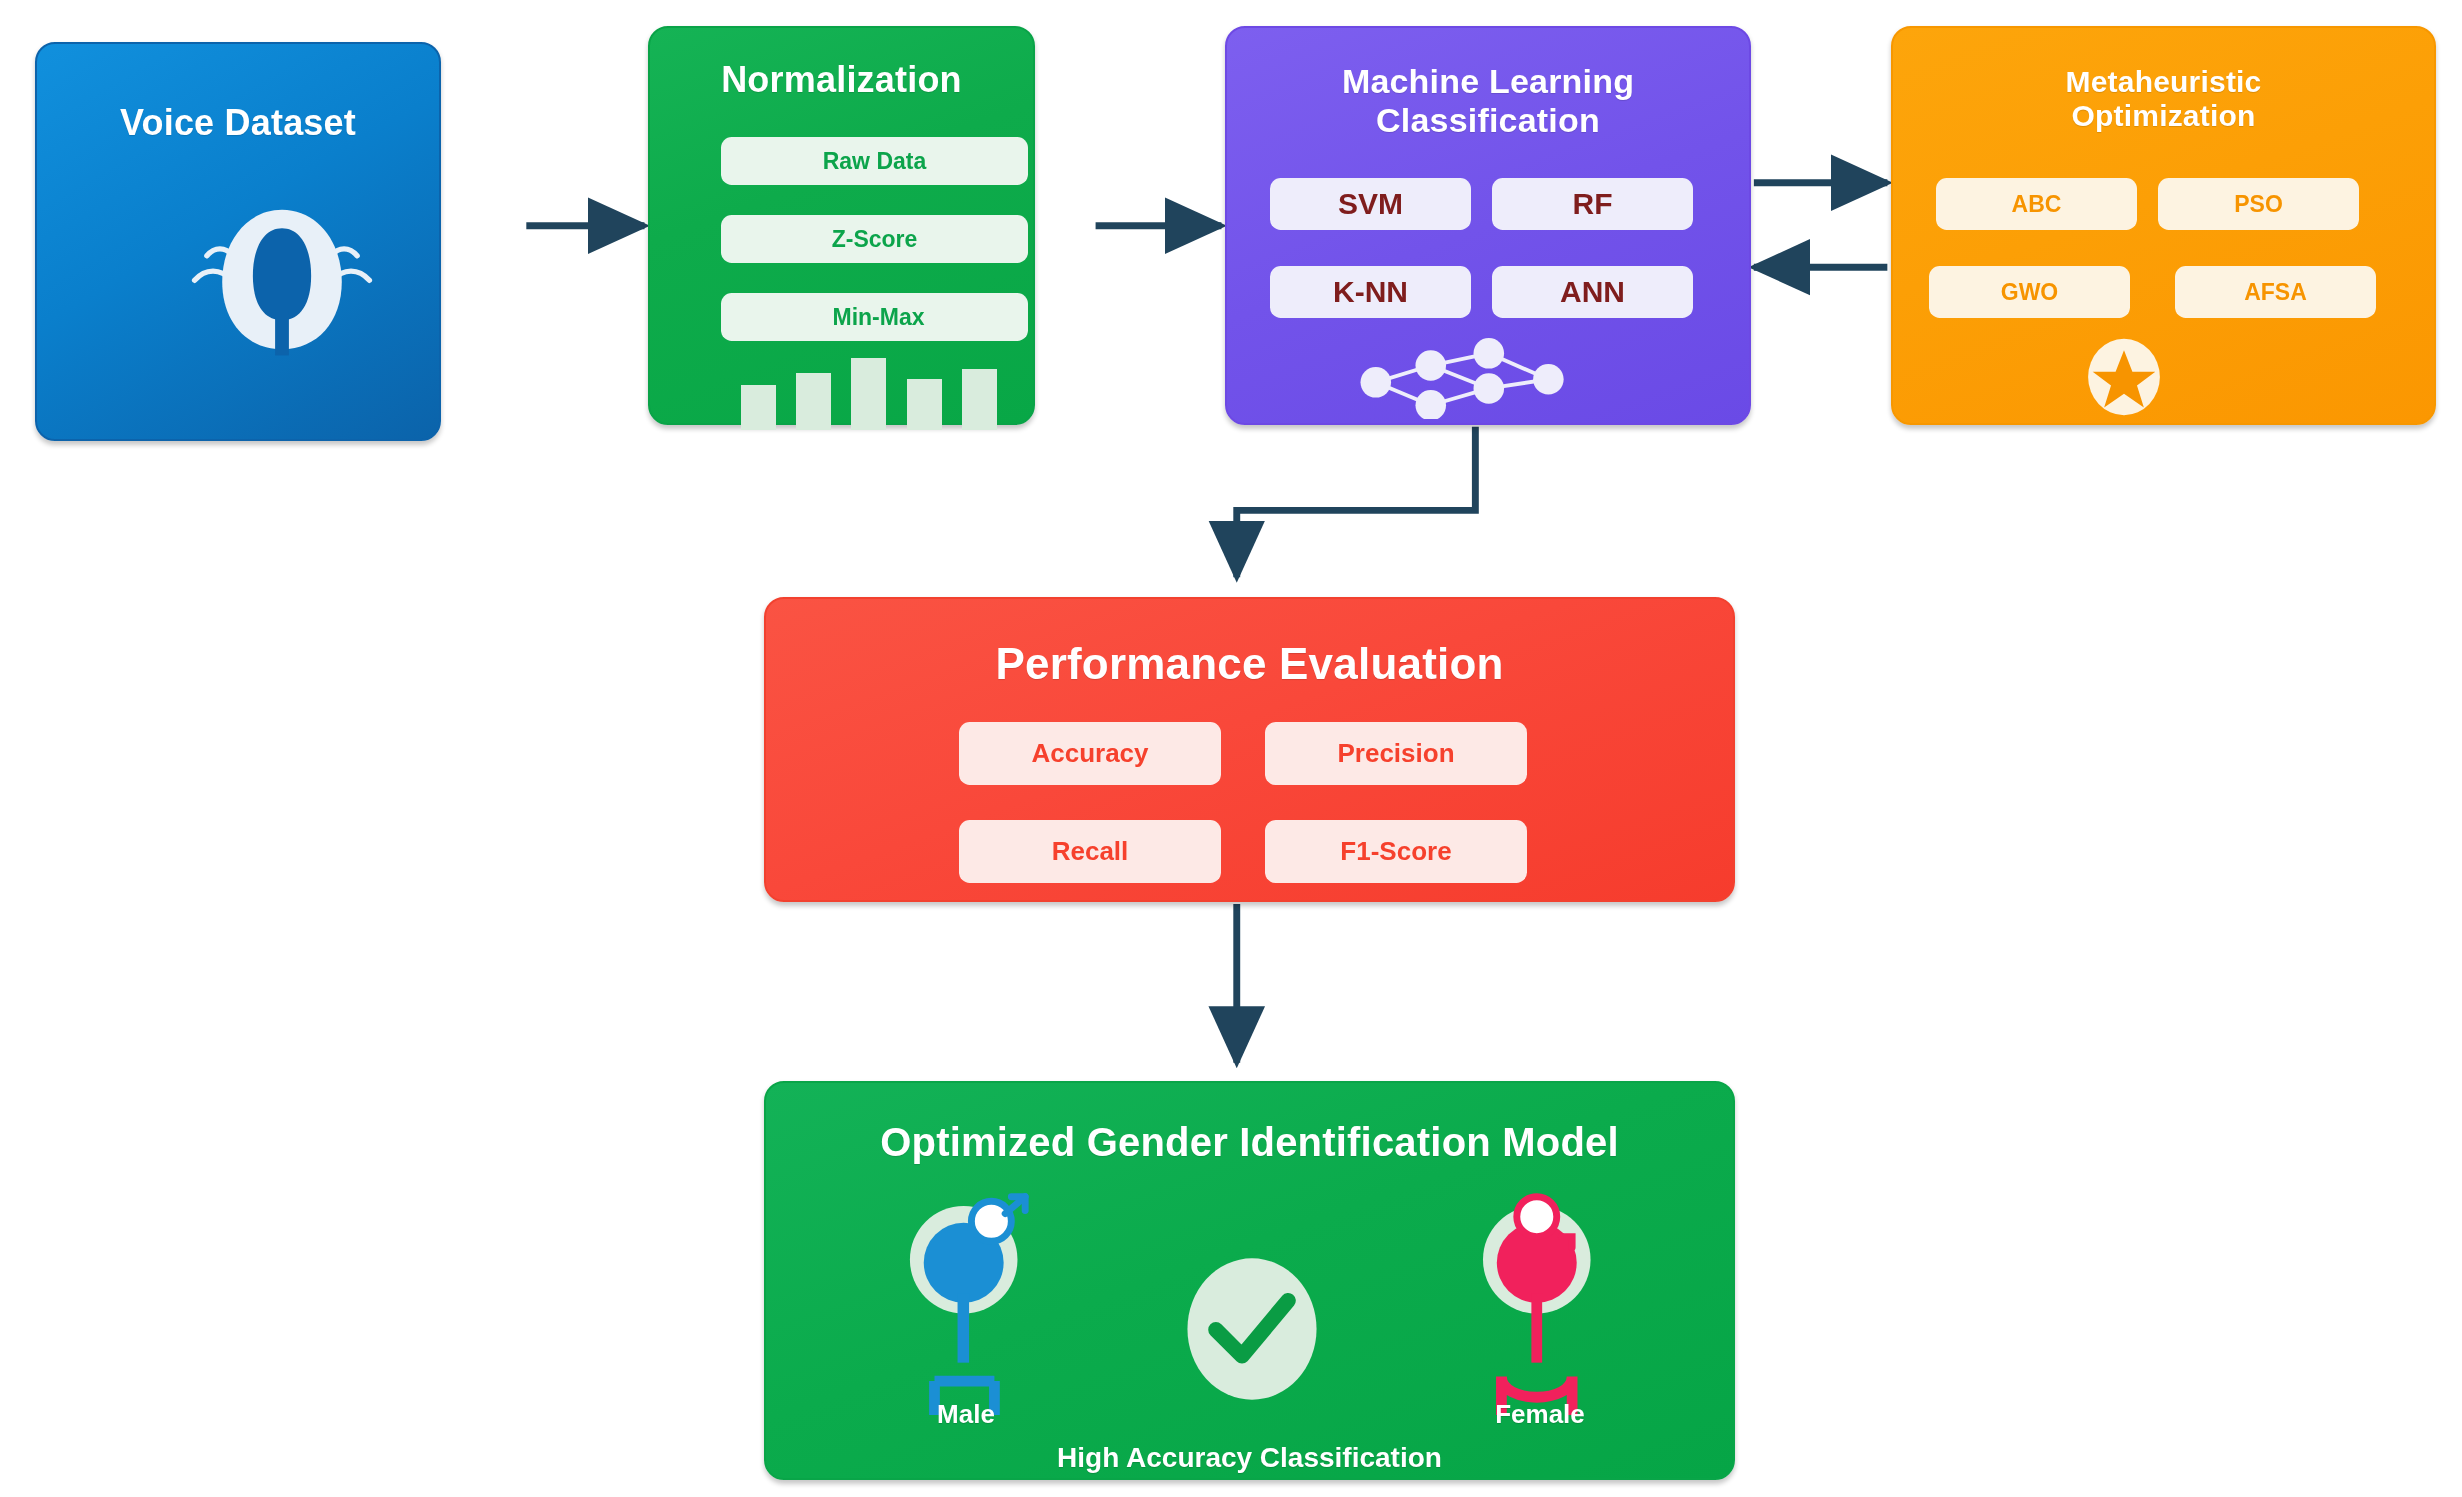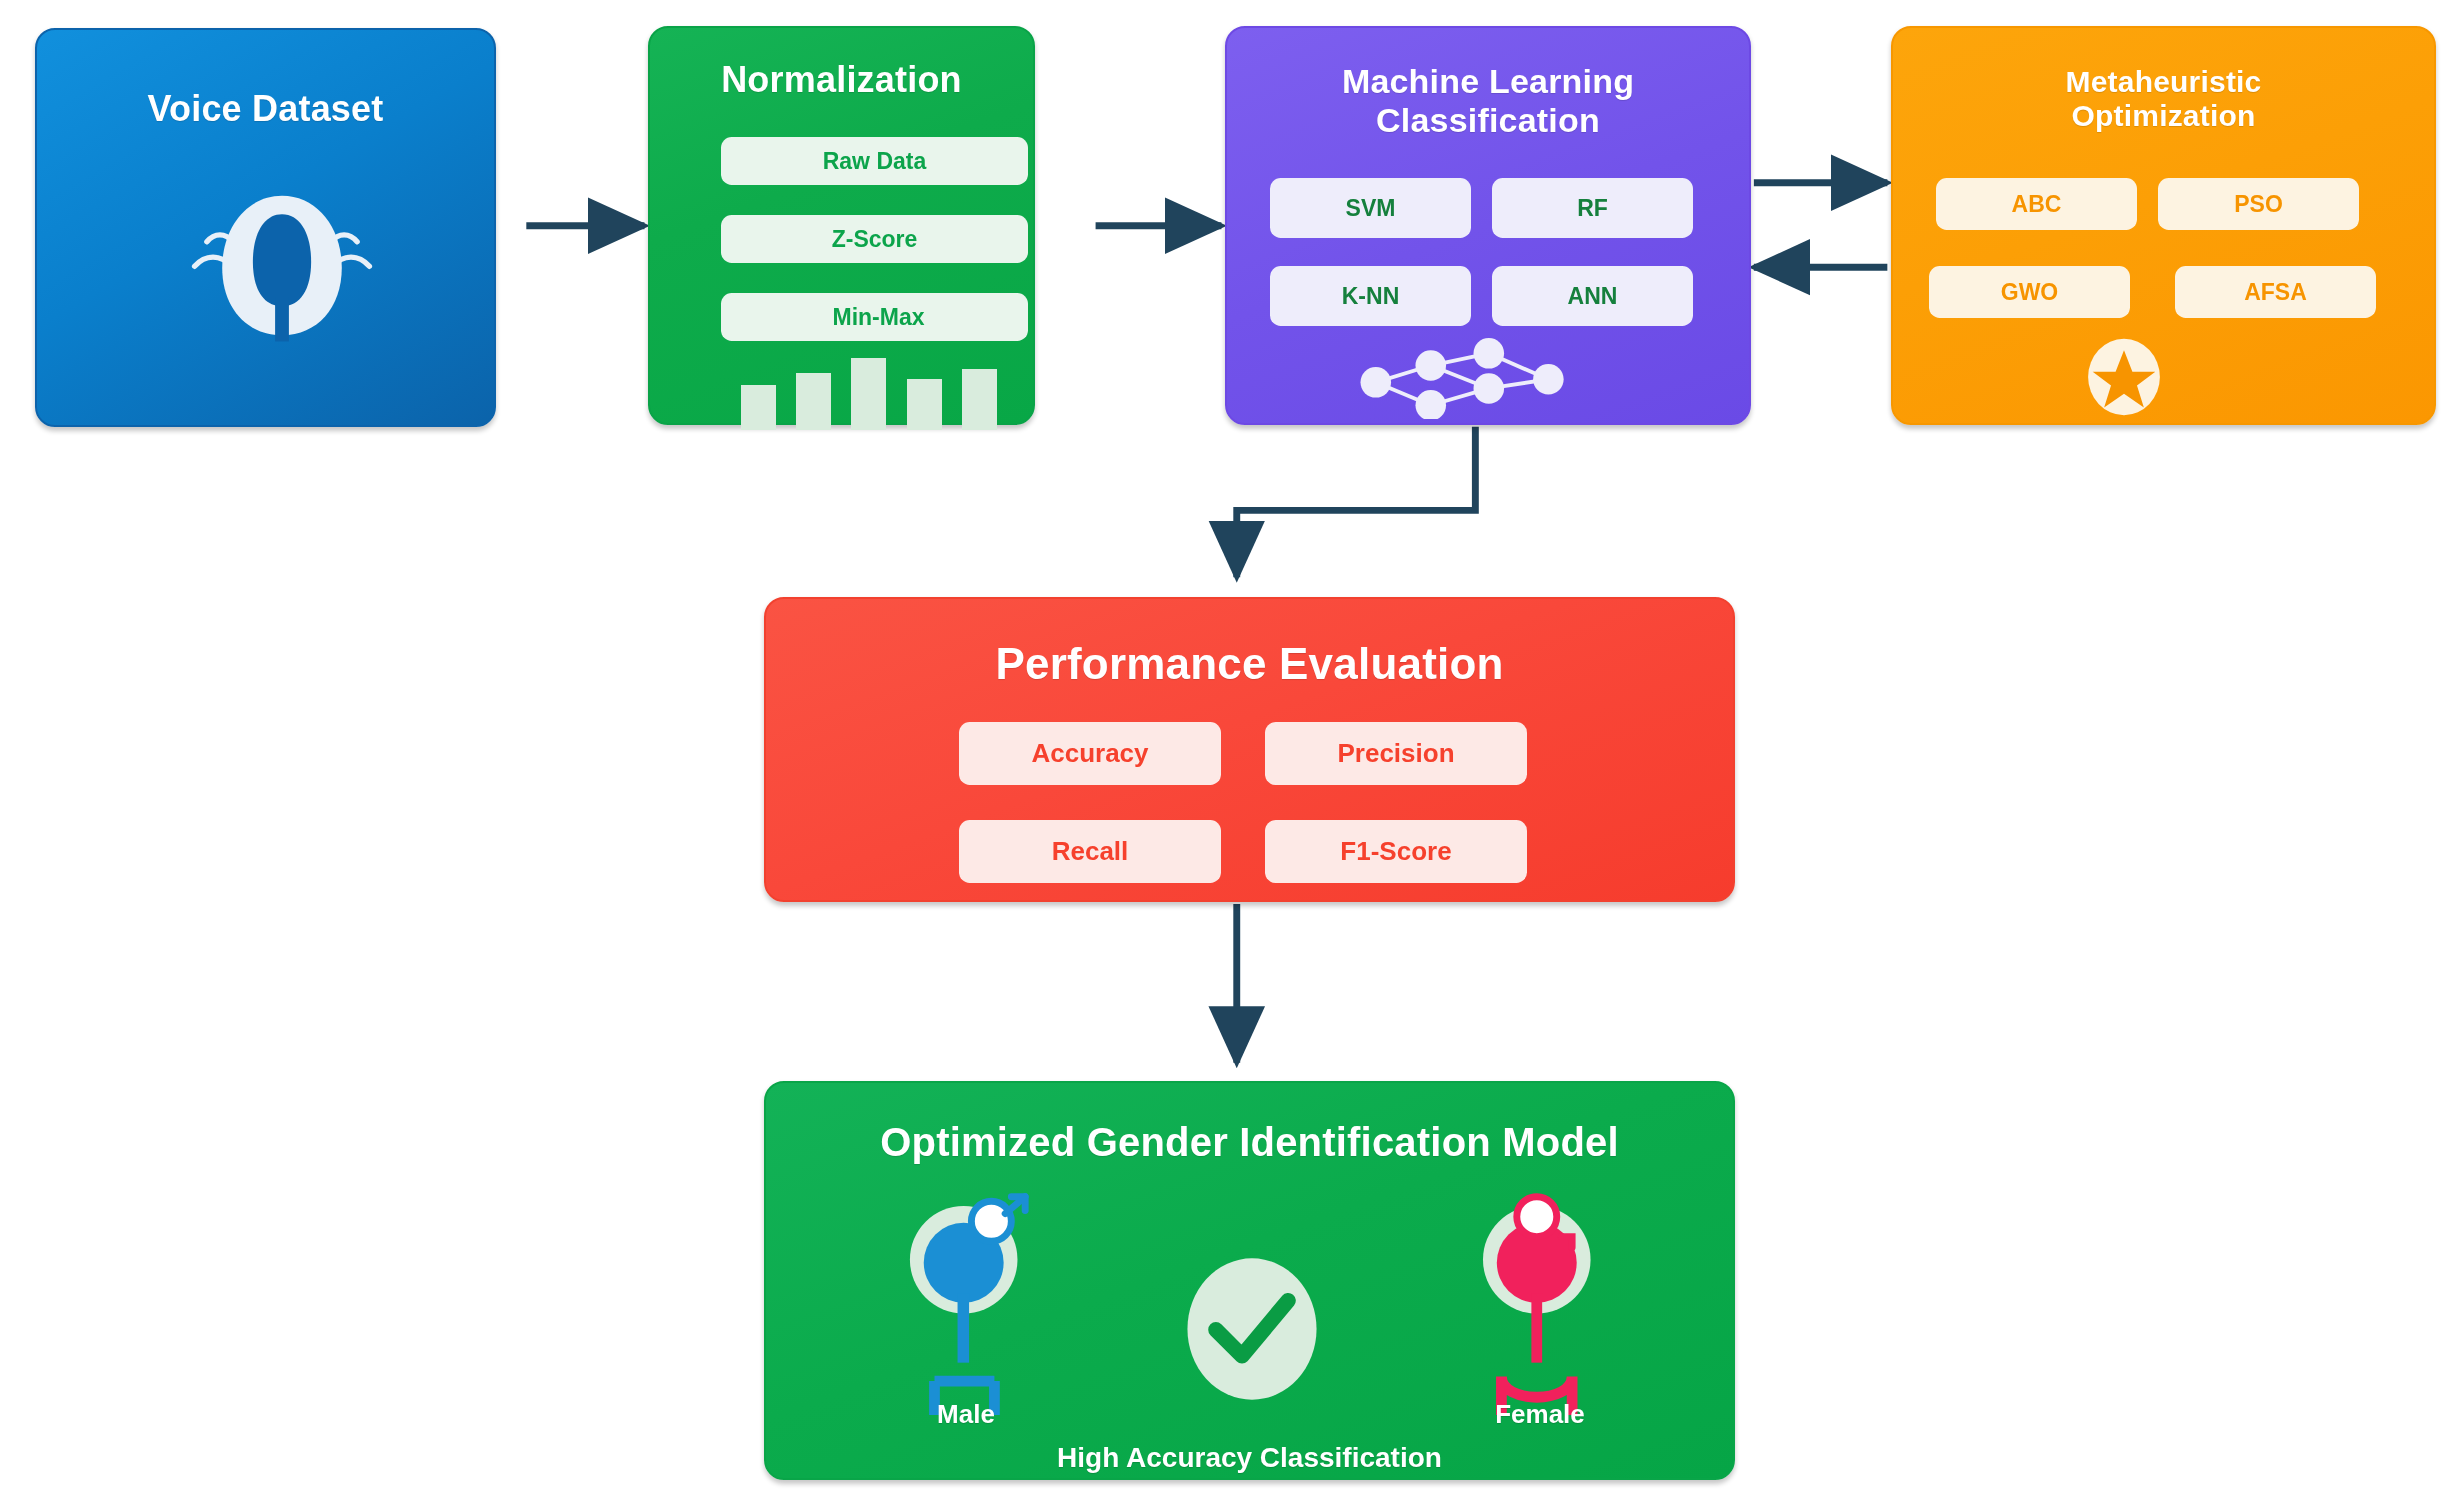--- a/index.html
+++ b/index.html
@@ -30,21 +30,21 @@
     right: 0;
     text-align: center;
     color: #ffffff;
     font-weight: bold;
     line-height: 1.14;
     letter-spacing: 0.2px;
     text-shadow: 0 0.8px 0.8px rgba(0,0,0,0.13);
   }
   
   #node-voice {
-    left: 35px; top: 28px; width: 461px; height: 399px;
+    left: 35px; top: 42px; width: 406px; height: 399px;
     background: linear-gradient(150deg, #1190dd 0%, #0a7fcc 45%, #0b63aa 100%);
     border: 2.3px solid #0c63ab;
   }
   #node-voice .node-title { top: 58px; font-size: 36px; }
   
   #node-norm {
     left: 648px; top: 26px; width: 387px; height: 399px;
     background: linear-gradient(160deg, #15b355 0%, #0eab4b 40%, #08a746 100%);
     border: 2.3px solid #0aa348;
   }
@@ -90,22 +90,22 @@
   }
   .pill-norm {
     left: 71px; width: 307px; height: 48px;
     background: #e9f5ec; color: #0ca44b; font-size: 23px;
   }
   #pill-raw  { top: 109px; }
   #pill-z    { top: 187px; }
   #pill-mm   { top: 265px; padding-left: 8px; }
 
   .pill-ml {
-    width: 201px; height: 60px;
-    background: #eeedfb; color: #15803d; font-size: 23px;
+    width: 201px; height: 52px;
+    background: #eeedfb; color: #7f1d1d; font-size: 30px;
   }
   #pill-svm  { left: 43px;  top: 150px; }
   #pill-rf   { left: 265px; top: 150px; }
   #pill-knn  { left: 43px;  top: 238px; }
   #pill-ann  { left: 265px; top: 238px; }
 
   .pill-meta {
     width: 201px; height: 52px;
     background: #fdf3e1; color: #f79400; font-size: 23px;
   }

